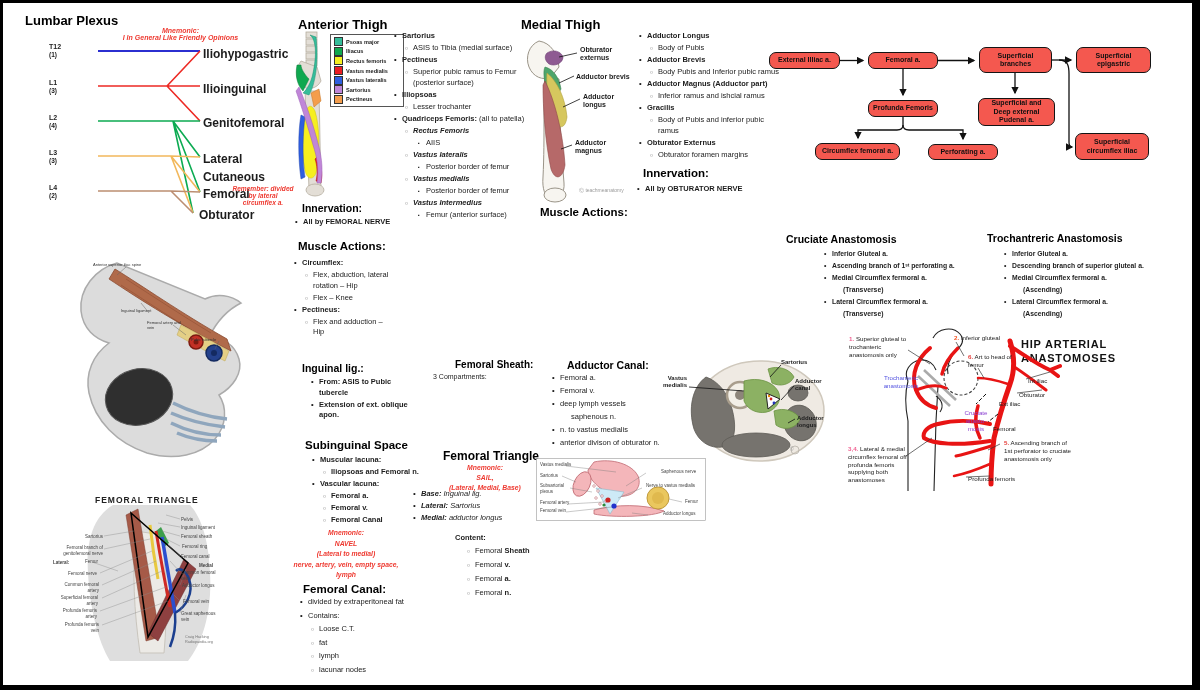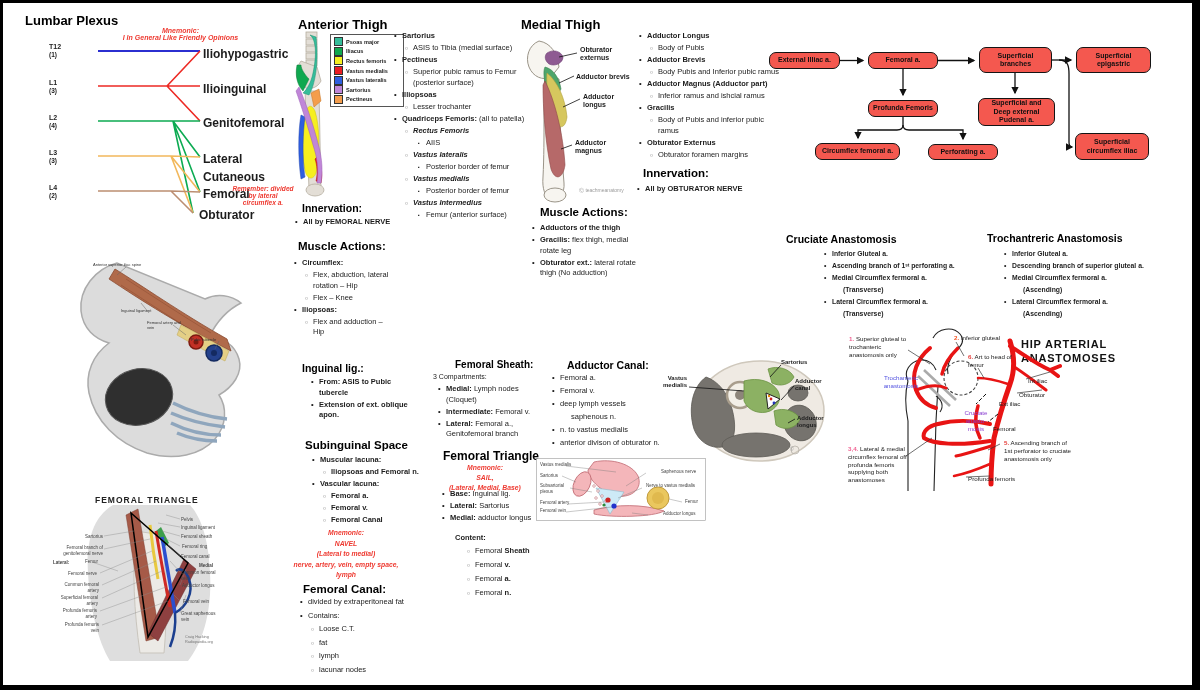--- a/index.html
+++ b/index.html
@@ -181,21 +181,21 @@
   </div>
   <div class="abs h-l" style="left:295px;top:237px;">Muscle Actions:</div>
   <div class="abs list" style="left:290px;top:255px;width:102px;">
 
       <div class="row lv1"><span class="bt">Circumflex:</span><span></span></div>
 
       <div class="row lv2"><span class="bt"></span><span>Flex, abduction, lateral rotation – Hip</span></div>
 
       <div class="row lv2"><span class="bt"></span><span>Flex – Knee</span></div>
 
-      <div class="row lv1"><span class="bt">Iliopsoas:</span><span></span></div>
+      <div class="row lv1"><span class="bt">Pectineus:</span><span></span></div>
 
       <div class="row lv2"><span class="bt"></span><span>Flex and adduction – Hip</span></div>
     </div>
 
   <div class="abs h-xl" style="left:518px;top:14px;">Medial Thigh</div>
   <svg class="abs" style="left:516px;top:34px;" width="112" height="168" viewBox="0 0 112 168">
     <g fill="#f7f5f0" stroke="#9a9488" stroke-width="1">
       <path d="M20,4 C10,8 6,20 10,30 C14,40 24,44 32,40 L40,30 C38,16 32,6 20,4 Z"></path>
       <path d="M26,38 C24,60 26,100 24,140 C23,152 26,160 32,162 C40,163 46,156 45,146 C42,110 40,70 40,42 Z"></path>
       <ellipse cx="36" cy="158" rx="11" ry="7"></ellipse>
@@ -236,28 +236,20 @@
 
       <div class="row lv1"><span class="bt">Obturator Externus</span><span></span></div>
 
       <div class="row lv2"><span class="bt"></span><span>Obturator foramen margins</span></div>
     </div>
   <div class="abs h-l" style="left:640px;top:164px;">Innervation:</div>
   <div class="abs list" style="left:633px;top:181px;width:130px;">
     <div class="row lv1"><span class="bt">All by OBTURATOR NERVE</span></div>
   </div>
   <div class="abs h-l" style="left:537px;top:203px;">Muscle Actions:</div>
-  <div class="abs list" style="left:528px;top:220px;width:118px;">
-
-      <div class="row lv1"><span class="bt">Adductors of the thigh</span><span></span></div>
-
-      <div class="row lv1"><span class="bt">Gracilis:</span><span> flex thigh, medial rotate leg</span></div>
-
-      <div class="row lv1"><span class="bt">Obturator ext.:</span><span> lateral rotate thigh (No adduction)</span></div>
-    </div>
 
   <svg class="abs" style="left:760px;top:38px;" width="440" height="132" viewBox="0 0 440 132">
     <defs>
         <marker id="ah" markerWidth="7" markerHeight="7" refX="5" refY="3" orient="auto">
           <path d="M0,0 L6,3 L0,6 Z" fill="#111"></path>
         </marker>
       </defs>
     <g stroke="#111" stroke-width="1.3" fill="none" marker-end="url(#ah)">
       <path d="M77,19.5 L100,19.5"></path>
       <path d="M175,19.5 L211,19.5"></path>
@@ -437,36 +429,28 @@
 
       <div class="row lv2" style="margin-bottom:3px;"><span class="bt"></span><span>fat</span></div>
 
       <div class="row lv2" style="margin-bottom:3px;"><span class="bt"></span><span>lymph</span></div>
 
       <div class="row lv2" style="margin-bottom:3px;"><span class="bt"></span><span>lacunar nodes</span></div>
     </div>
 
   <div class="abs h-s" style="left:452px;top:356px;">Femoral Sheath:</div>
   <div class="abs" style="left:430px;top:370px;font-size:7px;">3 Compartments:</div>
-  <div class="abs list" style="left:434px;top:381px;width:108px;">
-
-      <div class="row lv1"><span class="bt">Medial:</span><span> Lymph nodes (Cloquet)</span></div>
-
-      <div class="row lv1"><span class="bt">Intermediate:</span><span> Femoral v.</span></div>
-
-      <div class="row lv1"><span class="bt">Lateral:</span><span> Femoral a., Genitofemoral branch</span></div>
-    </div>
 
   <div class="abs" style="left:440px;top:446px;font-size:12px;font-weight:bold;color:#000;">Femoral Triangle</div>
   <div class="abs red ctr it" style="left:426px;top:460px;width:112px;font-size:6.8px;font-weight:bold;line-height:1.5;">
     <div>Mnemonic:</div>
     <div>SAIL,</div>
     <div>(Lateral, Medial, Base)</div>
   </div>
-  <div class="abs list" style="left:438px;top:486px;width:115px;">
+  <div class="abs list" style="left:409px;top:486px;width:115px;font-style:italic;">
 
       <div class="row lv1"><span class="bt">Base:</span><span> Inguinal lig.</span></div>
 
       <div class="row lv1"><span class="bt">Lateral:</span><span> Sartorius</span></div>
 
       <div class="row lv1"><span class="bt">Medial:</span><span> adductor longus</span></div>
     </div>
   <div class="abs" style="left:452px;top:530px;font-size:7.5px;font-weight:bold;">Content:</div>
   <div class="abs list" style="left:452px;top:543px;width:85px;">
 

